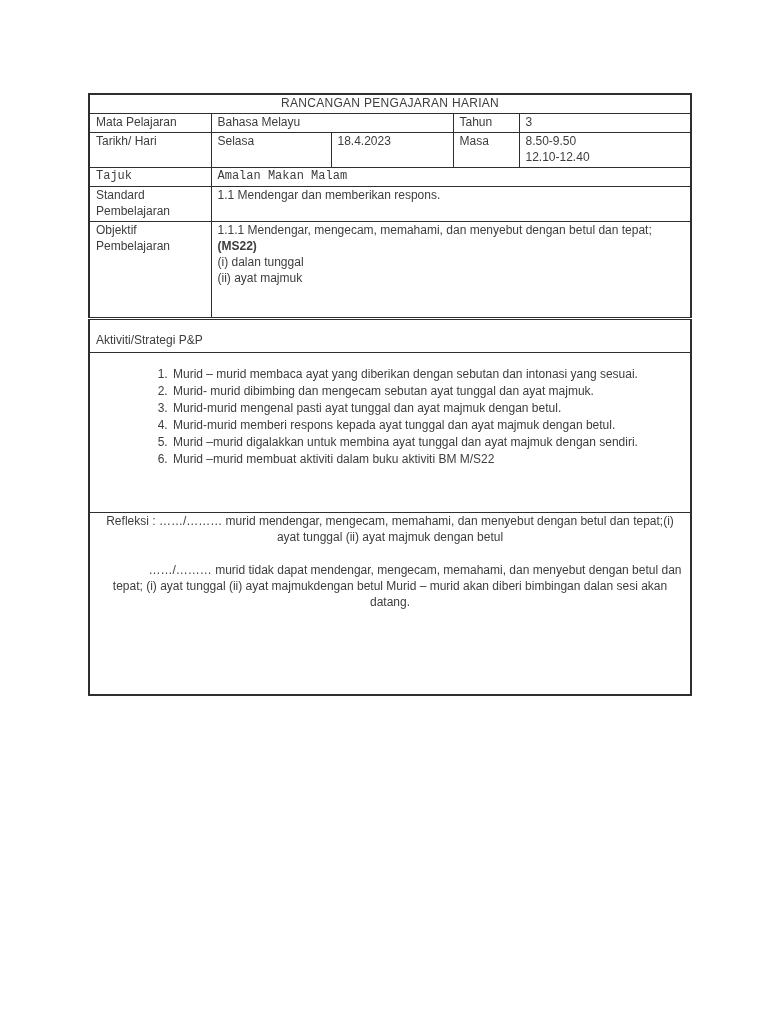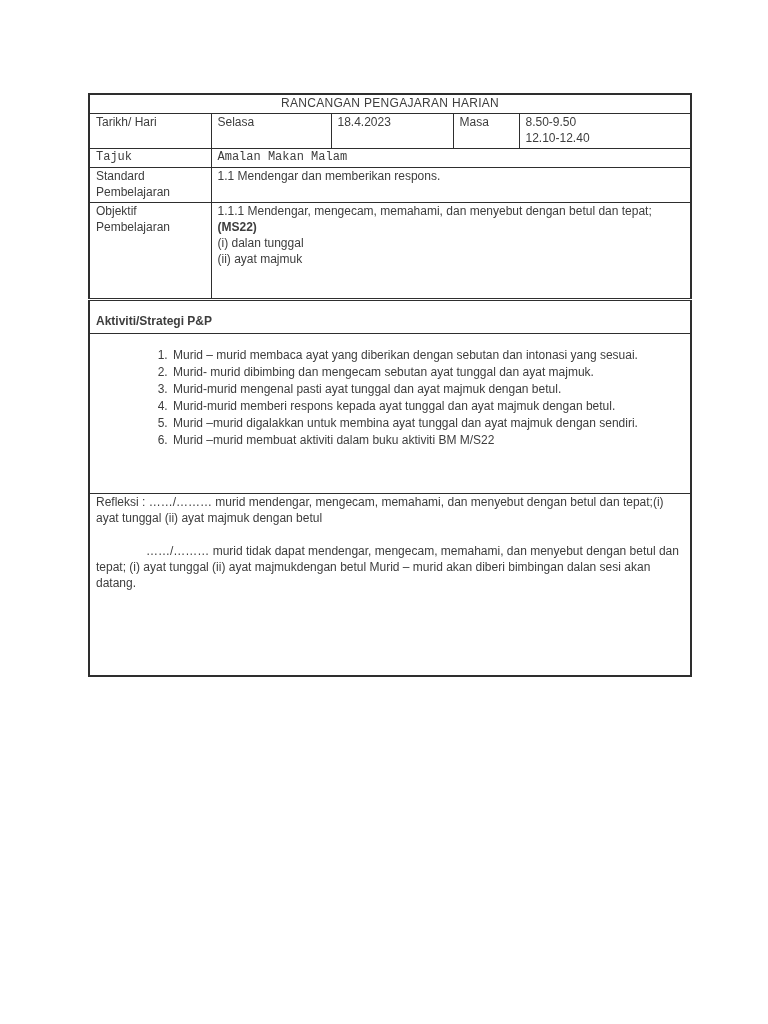--- a/index.html
+++ b/index.html
@@ -43,52 +43,58 @@
   tr.r-unit    { height: 17px; }
   tr.r-topic   { height: 16px; font-family: Liberation Mono, monospace; }
   tr.r-std     { height: 32px; }
   tr.r-obj     { height: 97px; }
   tr.r-akt-h   { height: 34px; }
   tr.r-akt-b   { height: 160px; }
   tr.r-ref     { height: 183px; }
   td.prewrap { white-space: pre-line; }
   tr.r-akt-h td {
     vertical-align: bottom;
-    font-weight: bold;
+    font-weight: normal;
     border-top: 3px double #2e2e2e;
     padding-bottom: 3px;
   }
   .bold { font-weight: bold; }
   td.activities ol {
     margin: 13px 0 0 0;
     padding-left: 75px;
   }
   td.activities li {
     padding-left: 2px;
     margin-bottom: 1px;
   }
-  td.reflection { padding: 17px 8px 4px 8px; }
+  td.reflection { padding: 17px 8px 4px 8px; text-align: center; }
   td.reflection p.p1 { margin-bottom: 17px; }
   td.reflection p.p2 { text-indent: 50px; }
 </style>
 </head>
 <body>
 
 <div class="page">
   <table class="rph">
     <colgroup>
       <col style="width:122px">
         <col style="width:120px">
         <col style="width:122px">
         <col style="width:66px">
         <col style="width:172px">
     </colgroup>
     <tbody>
       <tr class="r-title">
         <td colspan="5">RANCANGAN PENGAJARAN HARIAN</td>
+      </tr>
+      <tr class="r-subject">
+        <td>Mata Pelajaran</td>
+        <td colspan="2">Bahasa Melayu</td>
+        <td>Tahun</td>
+        <td>3</td>
       </tr>
       <tr class="r-date">
         <td>Tarikh/ Hari</td>
         <td>Selasa</td>
         <td>18.4.2023</td>
         <td>Masa</td>
         <td class="prewrap">8.50-9.50
 12.10-12.40</td>
       </tr>
       <tr class="r-topic">

